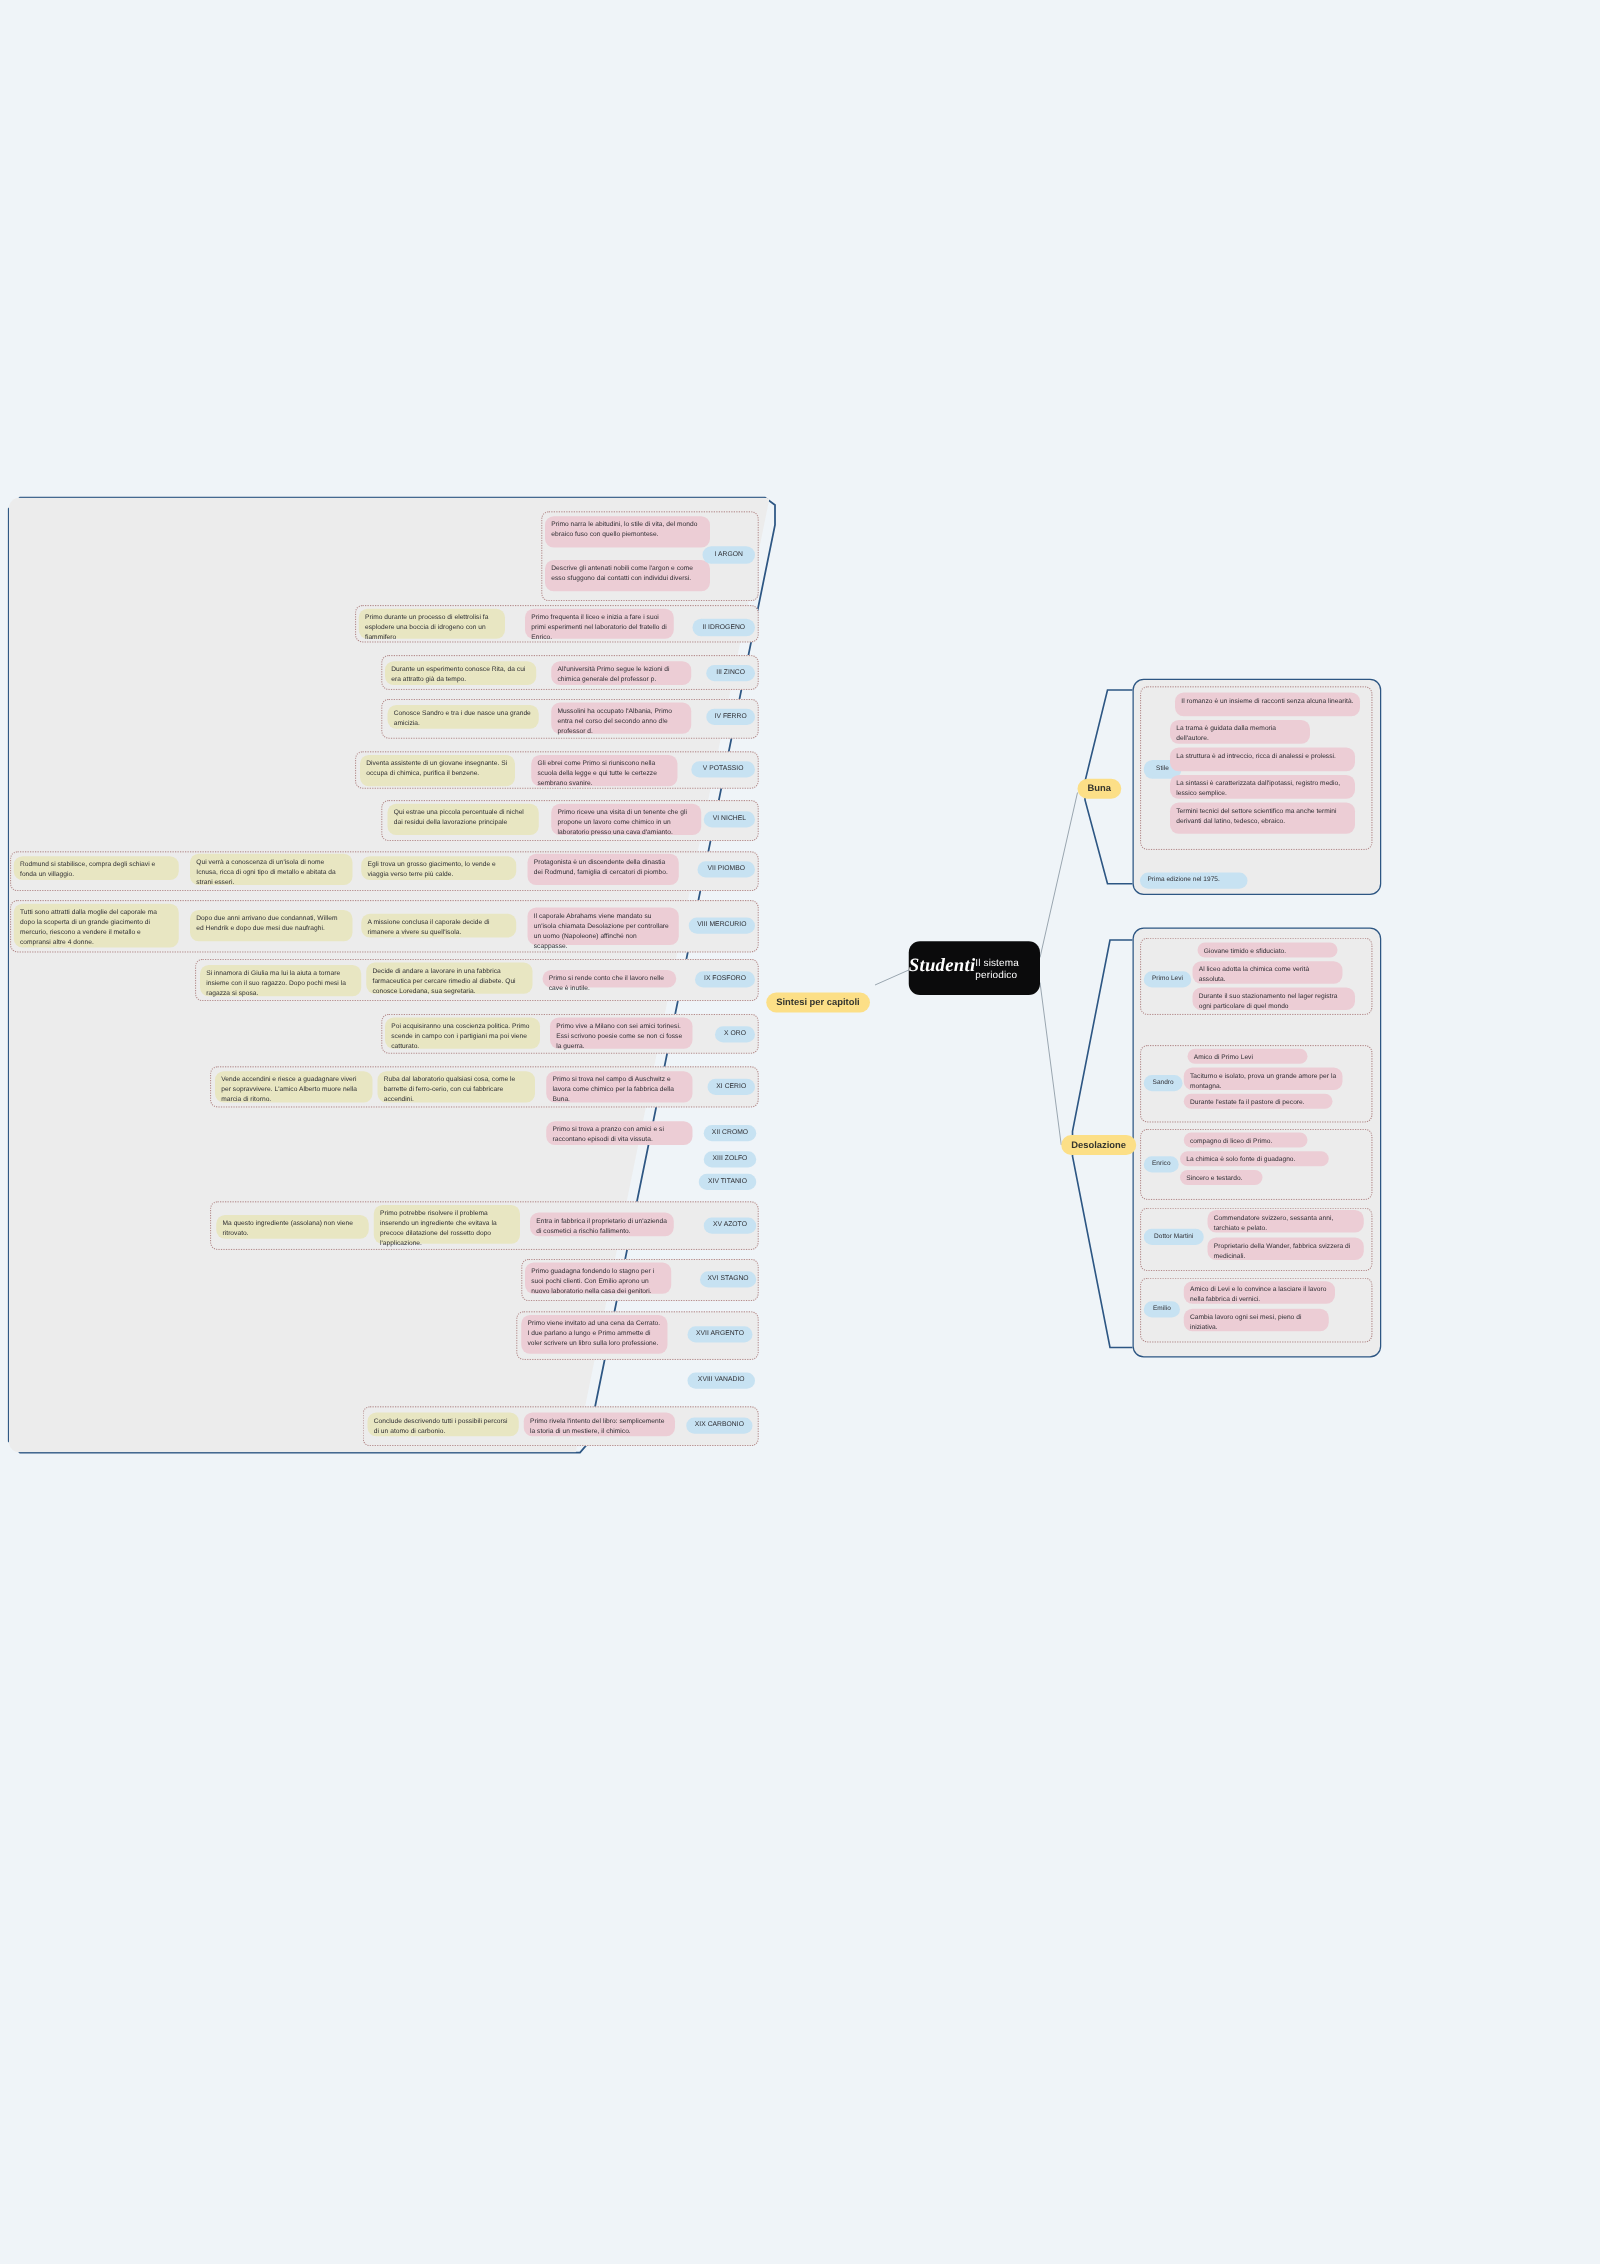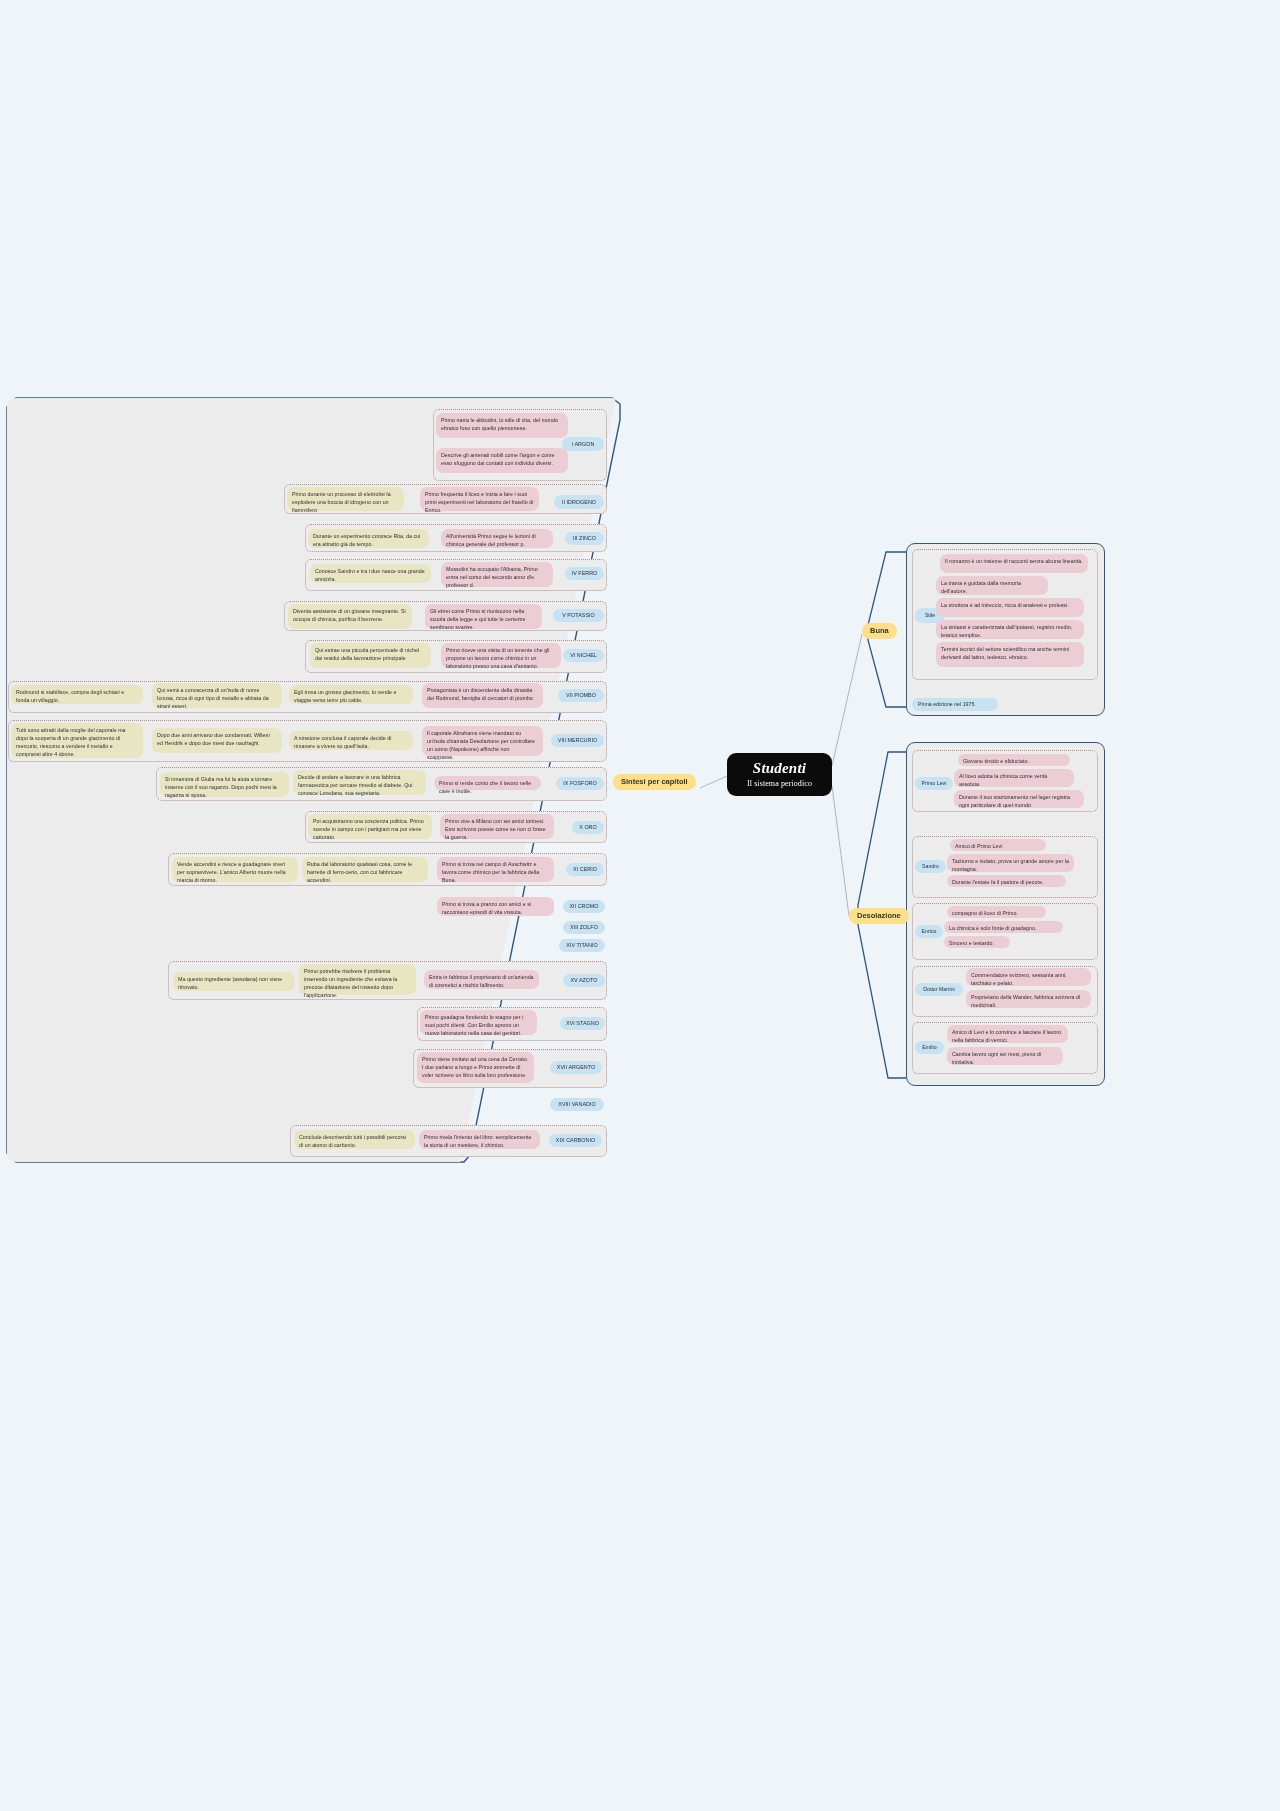--- a/index.html
+++ b/index.html
@@ -12,40 +12,40 @@
     overflow:hidden;
   }
 
   
   #wires { position:absolute; left:0; top:0; width:1280px; height:1811px; pointer-events:none; }
 
   
   #center-node {
     position:absolute; left:727px; top:753px; width:105px; height:43px;
     background:#0b0b0c; border-radius:9px;
-    display:flex; flex-direction:column; align-items:center; justify-content:center;
+    display:flex; flex-direction:row; align-items:center; justify-content:center;
     color:#fff; z-index:40;
   }
   #center-node .logo {
     font-family:"Liberation Serif", serif;
     font-style:italic; font-weight:bold; font-size:15px;
     letter-spacing:.2px; line-height:1;
     margin-bottom:3px;
   }
-  #center-node .subtitle { font-size:8px; letter-spacing:.1px;font-family:Liberation Serif, serif; }
+  #center-node .subtitle { font-size:8px; letter-spacing:.1px; }
 
   
   .pill {
     position:absolute; z-index:35;
     background:#fcdf87; color:#35352e;
     font-size:7.5px; font-weight:bold;
     border-radius:9px; padding:4px 8px;
     white-space:nowrap; line-height:1;
   }
-  #pill-sintesi { left:613px; top:774px; }
+  #pill-sintesi { left:613px; top:794px; }
   #pill-opera   { left:862px; top:623px; }
   #pill-person  { left:849px; top:908px; }
 
   
   .outer {
     position:absolute; border:1.3px solid #2d5683; border-radius:9px;
     background:#ececec;
   }
   #outer-opera  { left:906px; top:543px;  width:199px; height:173px; }
   #outer-person { left:906px; top:742px;  width:199px; height:344px; }

